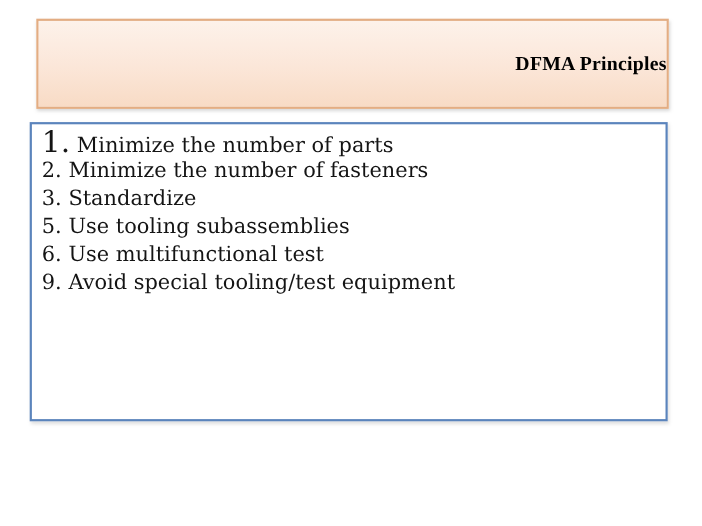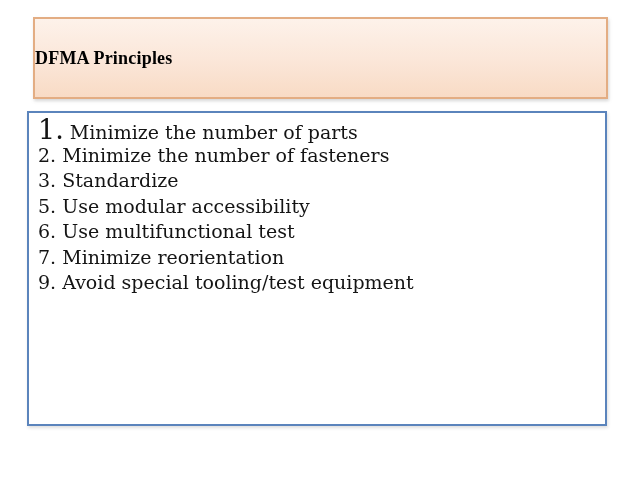--- a/index.html
+++ b/index.html
@@ -20,35 +20,35 @@
     left: 33px;
     top: 17px;
     width: 575px;
     height: 82px;
     box-sizing: border-box;
     border: 2px solid #e3ad83;
     background: linear-gradient(180deg, #fdf2ea 0%, #fbe6d8 55%, #f8dbc5 100%);
     box-shadow: 1px 2px 3px rgba(140, 140, 140, 0.35);
     display: flex;
     align-items: center;
-    justify-content: flex-start;
+    justify-content: flex-end;
   }
   .title-text {
     font-family: "Liberation Serif", serif;
     font-weight: bold;
     font-size: 18px;
     color: #000000;
     letter-spacing: 0.2px;
   }
   .content-box {
     position: absolute;
     left: 27px;
     top: 111px;
     width: 580px;
-    height: 315px;
+    height: 272px;
     box-sizing: border-box;
     border: 2px solid #5b84bc;
     background: #ffffff;
     box-shadow: 1px 2px 3px rgba(150, 150, 150, 0.3);
     padding: 4px 8px 0 9px;
   }
   .principles-list {
     margin: 0;
     padding: 0;
     list-style: none;
@@ -85,29 +85,25 @@
       <li class="list-item">
         <span class="num">2.</span>
         <span class="txt">Minimize the number of fasteners</span>
       </li>
       <li class="list-item">
         <span class="num">3.</span>
         <span class="txt">Standardize</span>
       </li>
       <li class="list-item">
         <span class="num">5.</span>
-        <span class="txt">Use modular accessibility</span>
+        <span class="txt">Use tooling subassemblies</span>
       </li>
       <li class="list-item">
         <span class="num">6.</span>
         <span class="txt">Use multifunctional test</span>
-      </li>
-      <li class="list-item">
-        <span class="num">7.</span>
-        <span class="txt">Minimize reorientation</span>
       </li>
       <li class="list-item">
         <span class="num">9.</span>
         <span class="txt">Avoid special tooling/test equipment</span>
       </li>
     </ul>
   </div>
 
 </div>
 

